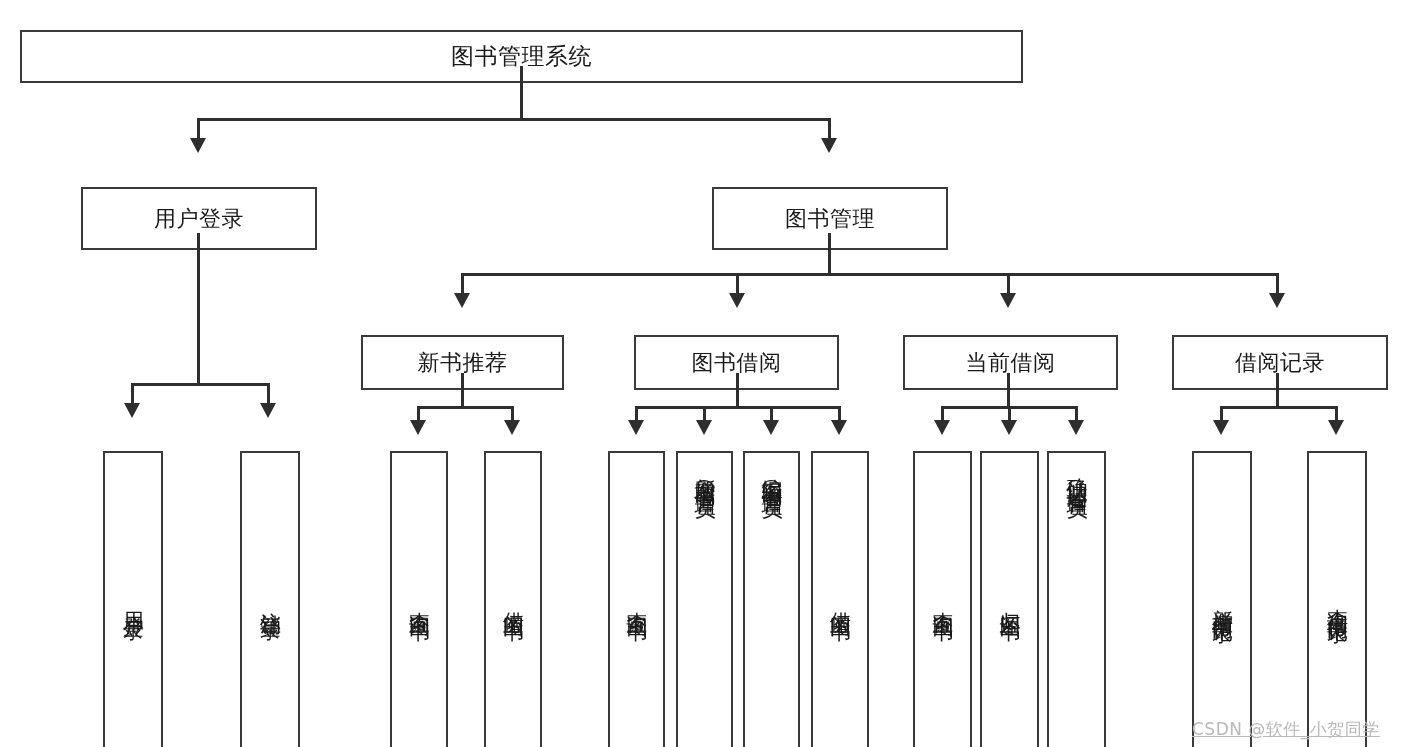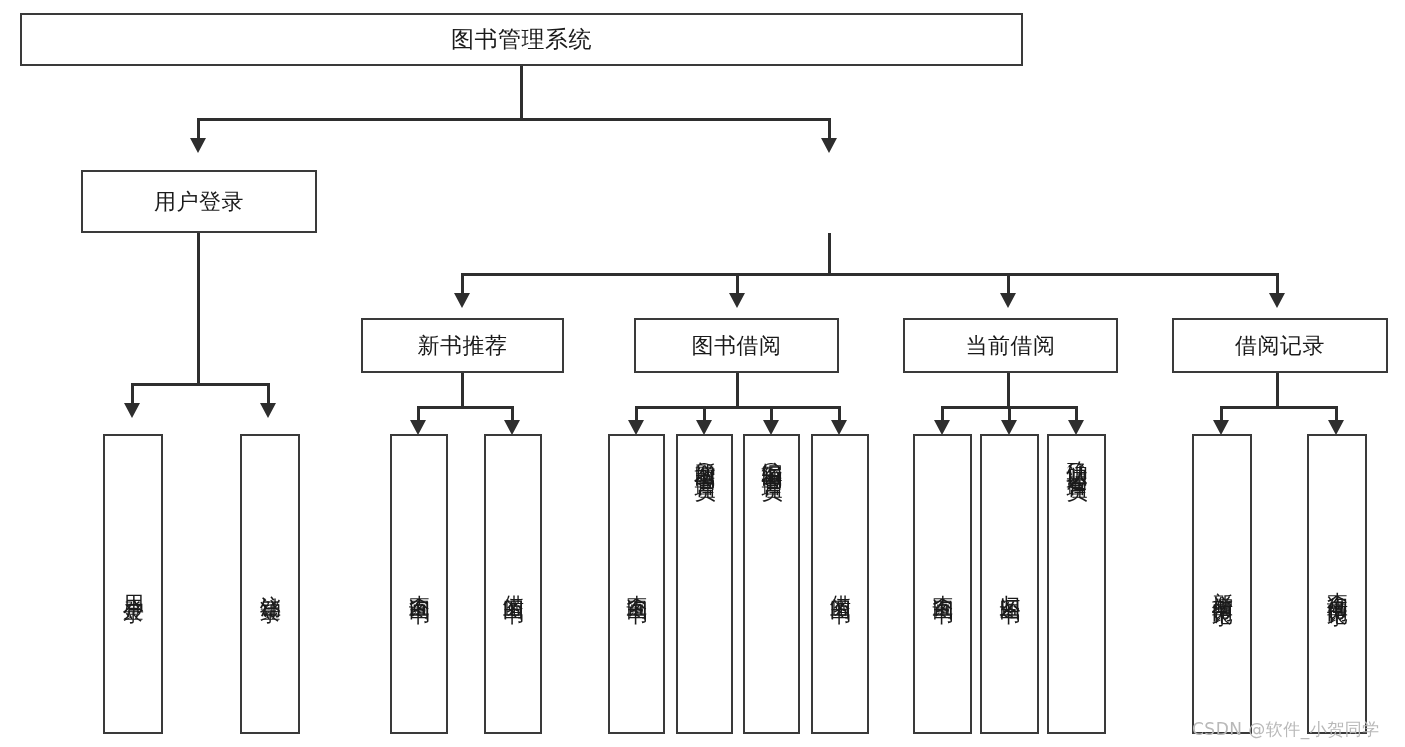--- a/index.html
+++ b/index.html
@@ -16,20 +16,21 @@
   }
   .node{
     position:absolute;
     box-sizing:border-box;
     border:2px solid #3a3a3a;
     background:#ffffff;
     display:flex;
     align-items:center;
     justify-content:center;
     color:#1a1a1a;
+    margin-top:17px;
   }
   .node .label{
     line-height:1.18;
     letter-spacing:0.5px;
     white-space:pre;
   }
   
   .h-node .label{
     font-size:22px;
   }
@@ -87,20 +88,23 @@
   <div class="seg hline" style="left:197px;top:118px;width:634px;height:3px;"></div>
   <div class="seg vline" style="left:197px;top:118px;width:3px;height:22px;"></div>
   <div class="arrow" style="left:190px;top:138px;"></div>
   <div class="seg vline" style="left:828px;top:118px;width:3px;height:22px;"></div>
   <div class="arrow" style="left:821px;top:138px;"></div>
 
   <div class="node h-node" id="n-user-login" style="left:81px;top:170px;width:236px;height:63px;">
     <span class="label">用户登录</span>
   </div>
 
+  <div class="node h-node" id="n-book-manage" style="left:712px;top:170px;width:236px;height:63px;">
+    <span class="label">图书管理</span>
+  </div>
 
   <div class="seg vline" style="left:197px;top:233px;width:3px;height:152px;"></div>
   <div class="seg hline" style="left:131px;top:383px;width:139px;height:3px;"></div>
   <div class="seg vline" style="left:131px;top:383px;width:3px;height:22px;"></div>
   <div class="arrow" style="left:124px;top:403px;"></div>
   <div class="seg vline" style="left:267px;top:383px;width:3px;height:22px;"></div>
   <div class="arrow" style="left:260px;top:403px;"></div>
 
   <div class="seg vline" style="left:828px;top:233px;width:3px;height:42px;"></div>
   <div class="seg hline" style="left:461px;top:273px;width:818px;height:3px;"></div>
@@ -200,15 +204,15 @@
     <span class="label">确认归还（管理员）</span>
   </div>
 
   <div class="node v-node mid" style="left:1192px;top:434px;width:60px;height:300px;">
     <span class="label">新增借阅记录</span>
   </div>
   <div class="node v-node mid" style="left:1307px;top:434px;width:60px;height:300px;">
     <span class="label">查询借阅记录</span>
   </div>
 
-  <div id="watermark" style="left:1192px;top:718px;">CSDN @软件_小贺同学</div>
+  <div id="watermark" style="left:1192px;top:718px;text-decoration:underline;">CSDN @软件_小贺同学</div>
 
 </div>
 
 </body></html>

